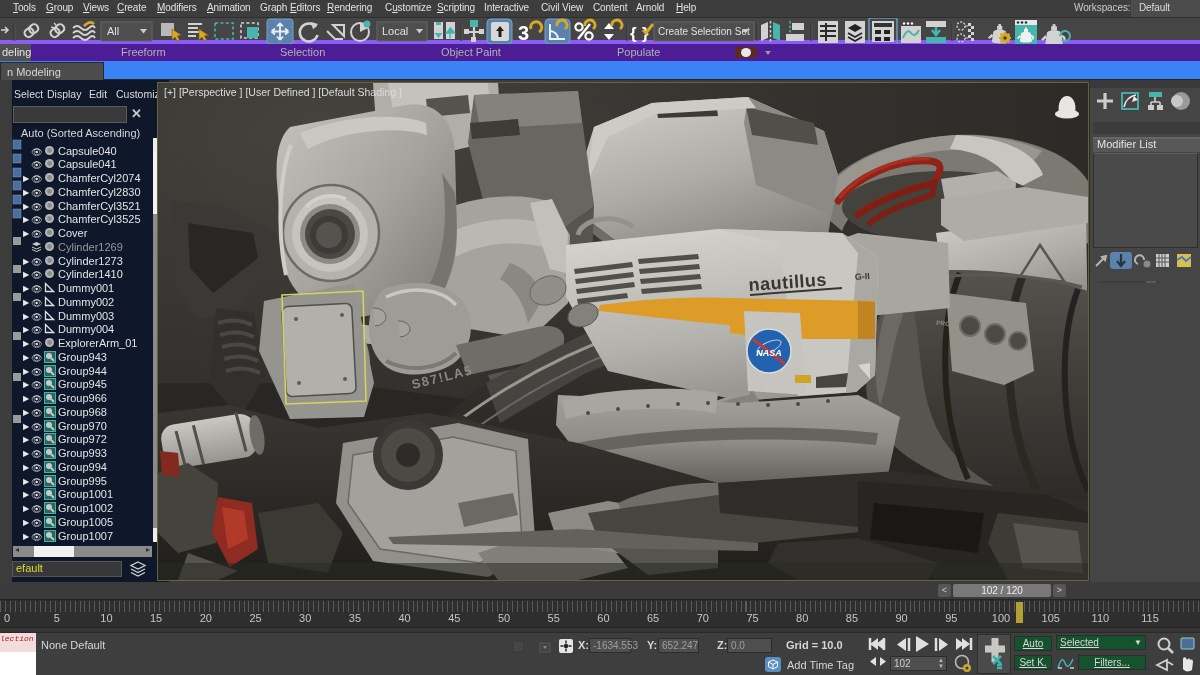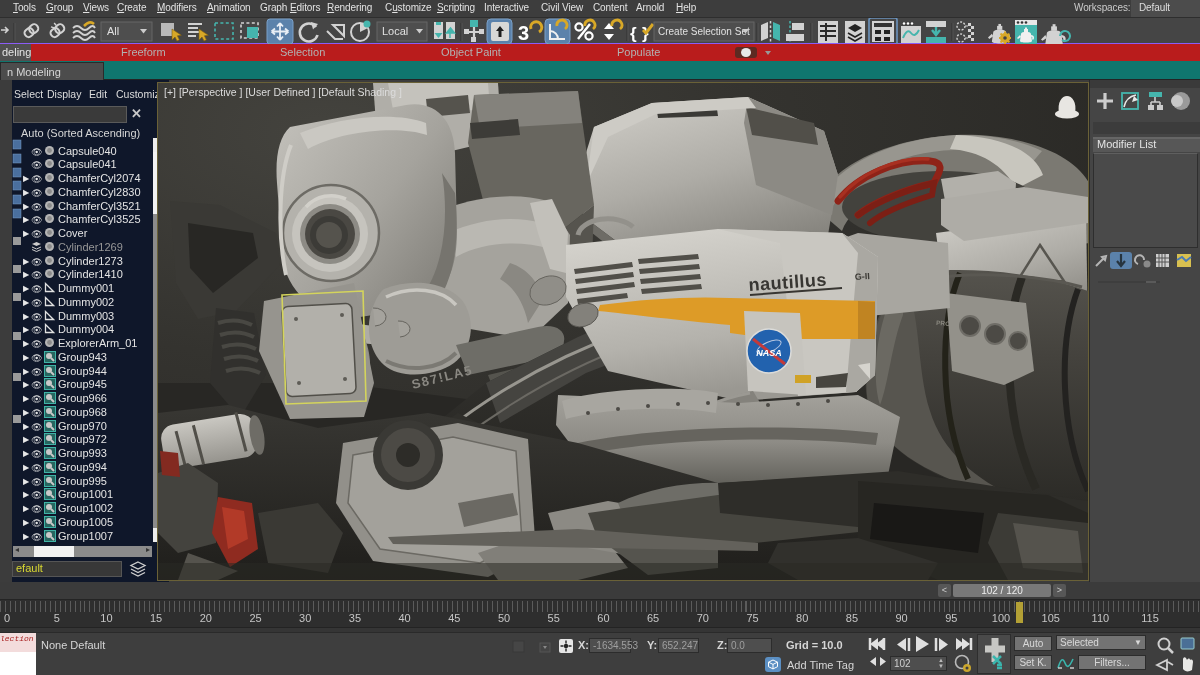--- a/index.html
+++ b/index.html
@@ -12,29 +12,29 @@
   #menubar { left:0; top:0; width:1200px; height:17px; background:#3d3d3d;
     color:#e2e2e2; font-size:10px; letter-spacing:-0.1px; }
   #menubar .mi { position:absolute; top:2px; }
   #menubar .u { text-decoration:underline; }
   #wslabel { position:absolute; top:2px; left:1074px; color:#cbcbcb; }
   #wsbox { position:absolute; top:0; left:1131px; width:69px; height:17px;
     background:#4c4c4c; color:#dedede; padding:2px 0 0 8px; }
 
   
   #toolbar { left:0; top:17px; width:1200px; height:27px; background:#454545;
-    border-top:1px solid #2e2e2e; border-bottom:1px solid #8b5cf6; }
-
-  
-  #ribbon1 { left:0; top:44px; width:1200px; height:17px; background:#b91c1c;
+    border-top:1px solid #2e2e2e; border-bottom:4px solid #8b5cf6; }
+
+  
+  #ribbon1 { left:0; top:44px; width:1200px; height:17px; background:#4c1d95;
     color:#b2b2b2; font-size:11px; }
   #ribbon1 .tab1 { position:absolute; left:0; top:0; width:31px; height:17px;
     background:#505050; color:#e4e4e4; padding:2px 0 0 2px; }
   #ribbon1 .rlab { position:absolute; top:2px; }
-  #ribbon2 { left:0; top:61px; width:1200px; height:19px; background:#0f766e;
+  #ribbon2 { left:0; top:61px; width:1200px; height:19px; background:#3b82f6;
     border-bottom:1px solid #242424; }
   #ribbon2 .tab2 { position:absolute; left:0; top:1px; width:104px; height:18px;
     background:#4c4c4c; color:#d8d8d8; font-size:11px; padding:3px 0 0 6px;
     border:1px solid #2a2a2a; border-bottom:none; }
 
   
   #leftpanel { left:12px; top:80px; width:157px; height:502px; background:#0f172a; }
   #lp-menu { position:absolute; left:0; top:8px; width:157px; height:16px;
     color:#dcdcdc; font-size:10.5px; }
   #lp-search { position:absolute; left:1px; top:26px; width:114px; height:17px;
@@ -87,22 +87,22 @@
   
   #trackbar { left:0; top:628px; width:1200px; height:5px; background:#353535; border-bottom:1px solid #2a2a2a;}
 
   
   #statusbar { left:0; top:633px; width:1200px; height:42px; background:#3e3e3e; color:#d6d6d6; font-size:11px; }
   #listener { position:absolute; left:0; top:0; width:36px; height:42px; background:#ffffff; }
   #listener .top { position:absolute; left:0; top:0; width:36px; height:19px; background:#f3dcdc;
     color:#a22; font-family:"Liberation Mono",monospace; font-size:8px; padding-top:1px;font-style:italic; }
   .sbox { position:absolute; background:#4e4e4e; border:1px solid #2c2c2c; height:15px;
     color:#9f9f9f; font-size:10px; padding:1px 3px; }
-  .sbtn { position:absolute; background:#737373; border:1px solid #2c2c2c; height:15px;
-    color:#d8d8d8; font-size:10px; text-align:center; }
+  .sbtn { position:absolute; background:#14532d; border:1px solid #2c2c2c; height:15px;
+    color:#d8d8d8; font-size:10px; text-align:center;text-decoration:underline; }
 </style>
 </head>
 <body>
 <div id="app">
 
   <div id="menubar" class="abs">
 
     <span class="mi" style="left:13px"><span class="u">T</span>ools</span>
     <span class="mi" style="left:46px"><span class="u">G</span>roup</span>
     <span class="mi" style="left:83px"><span class="u">V</span>iews</span>

